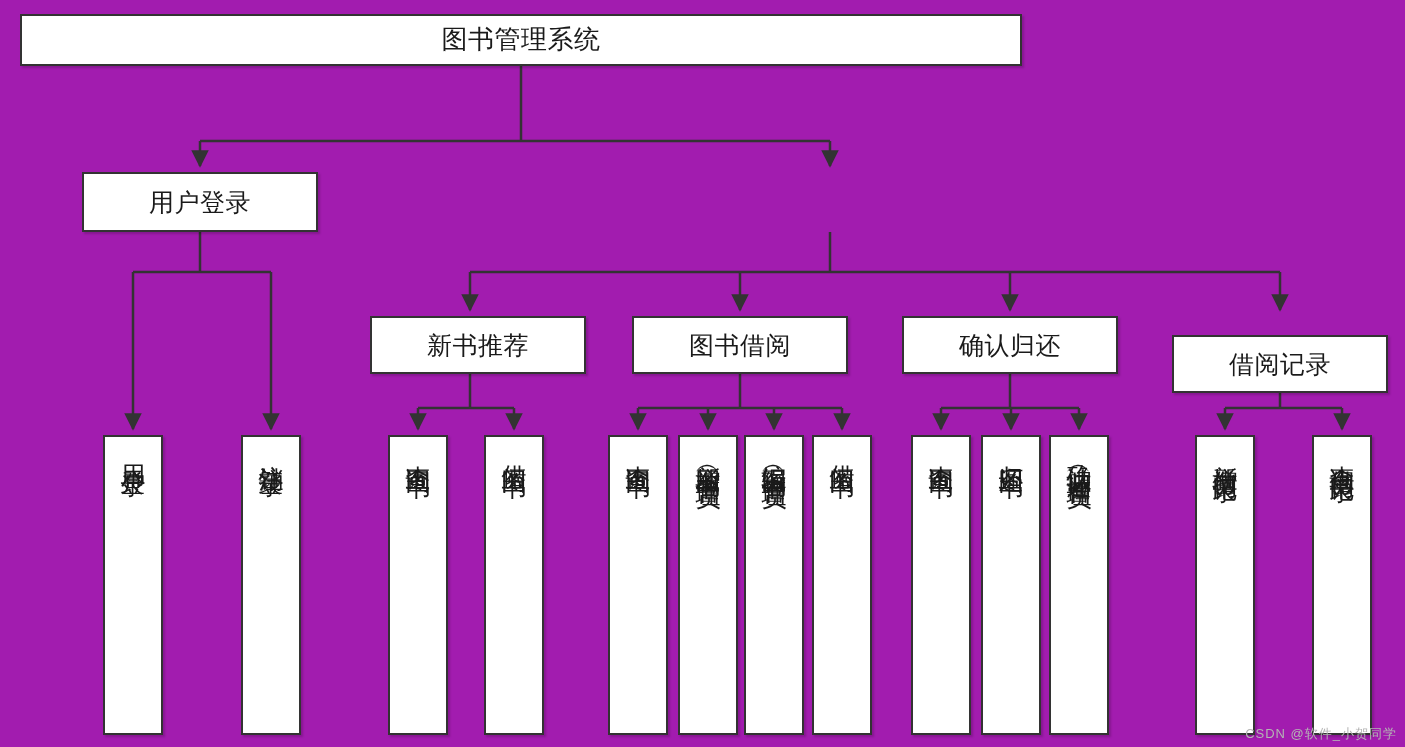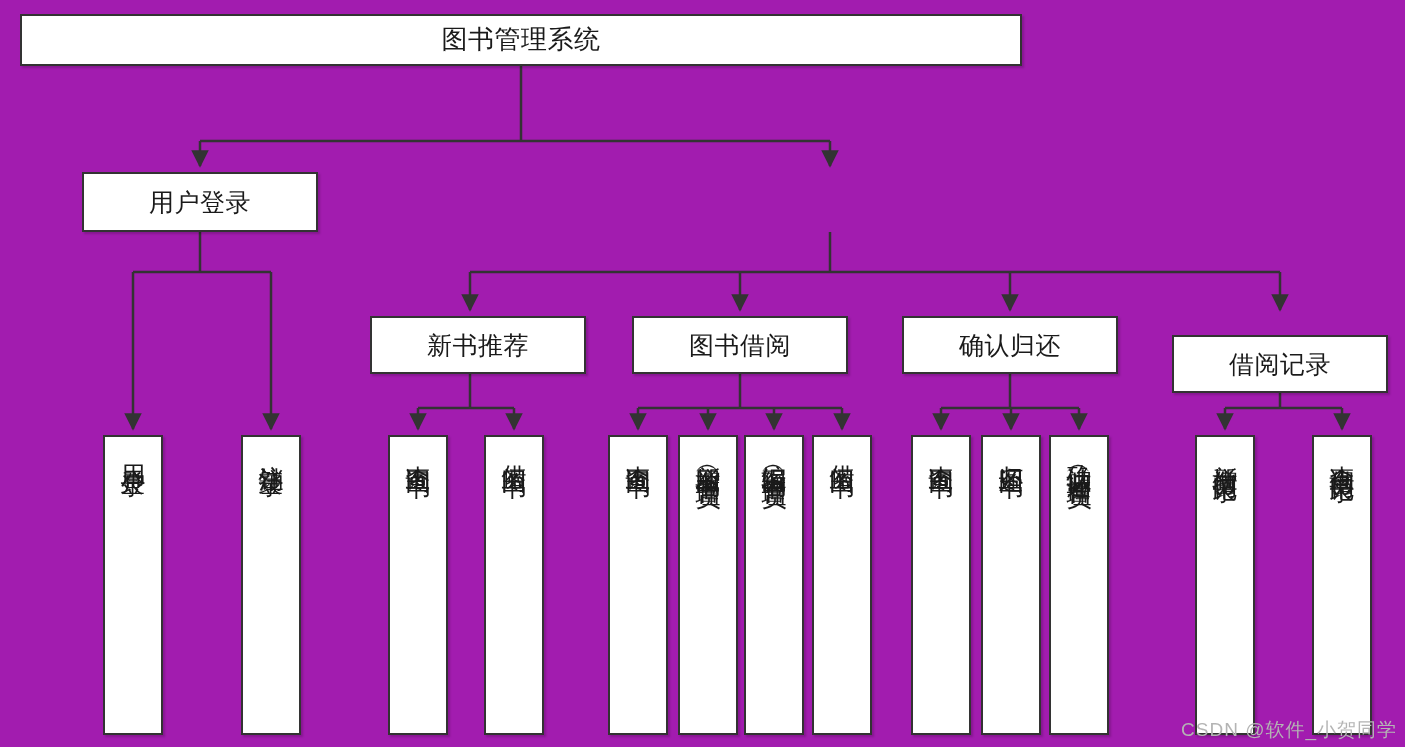--- a/index.html
+++ b/index.html
@@ -59,21 +59,21 @@
     writing-mode: vertical-rl;
     text-orientation: upright;
     font-size: 25px;
     letter-spacing: 3px;
     line-height: 1;
   }
   #watermark {
     position: absolute;
     right: 8px;
     bottom: 4px;
-    font-size: 19px;
+    font-size: 13px;
     color: #b4b4b4;
     letter-spacing: 1px;
     white-space: nowrap;
     pointer-events: none;
   }
 </style>
 </head>
 <body>
 
 <div id="canvas">

